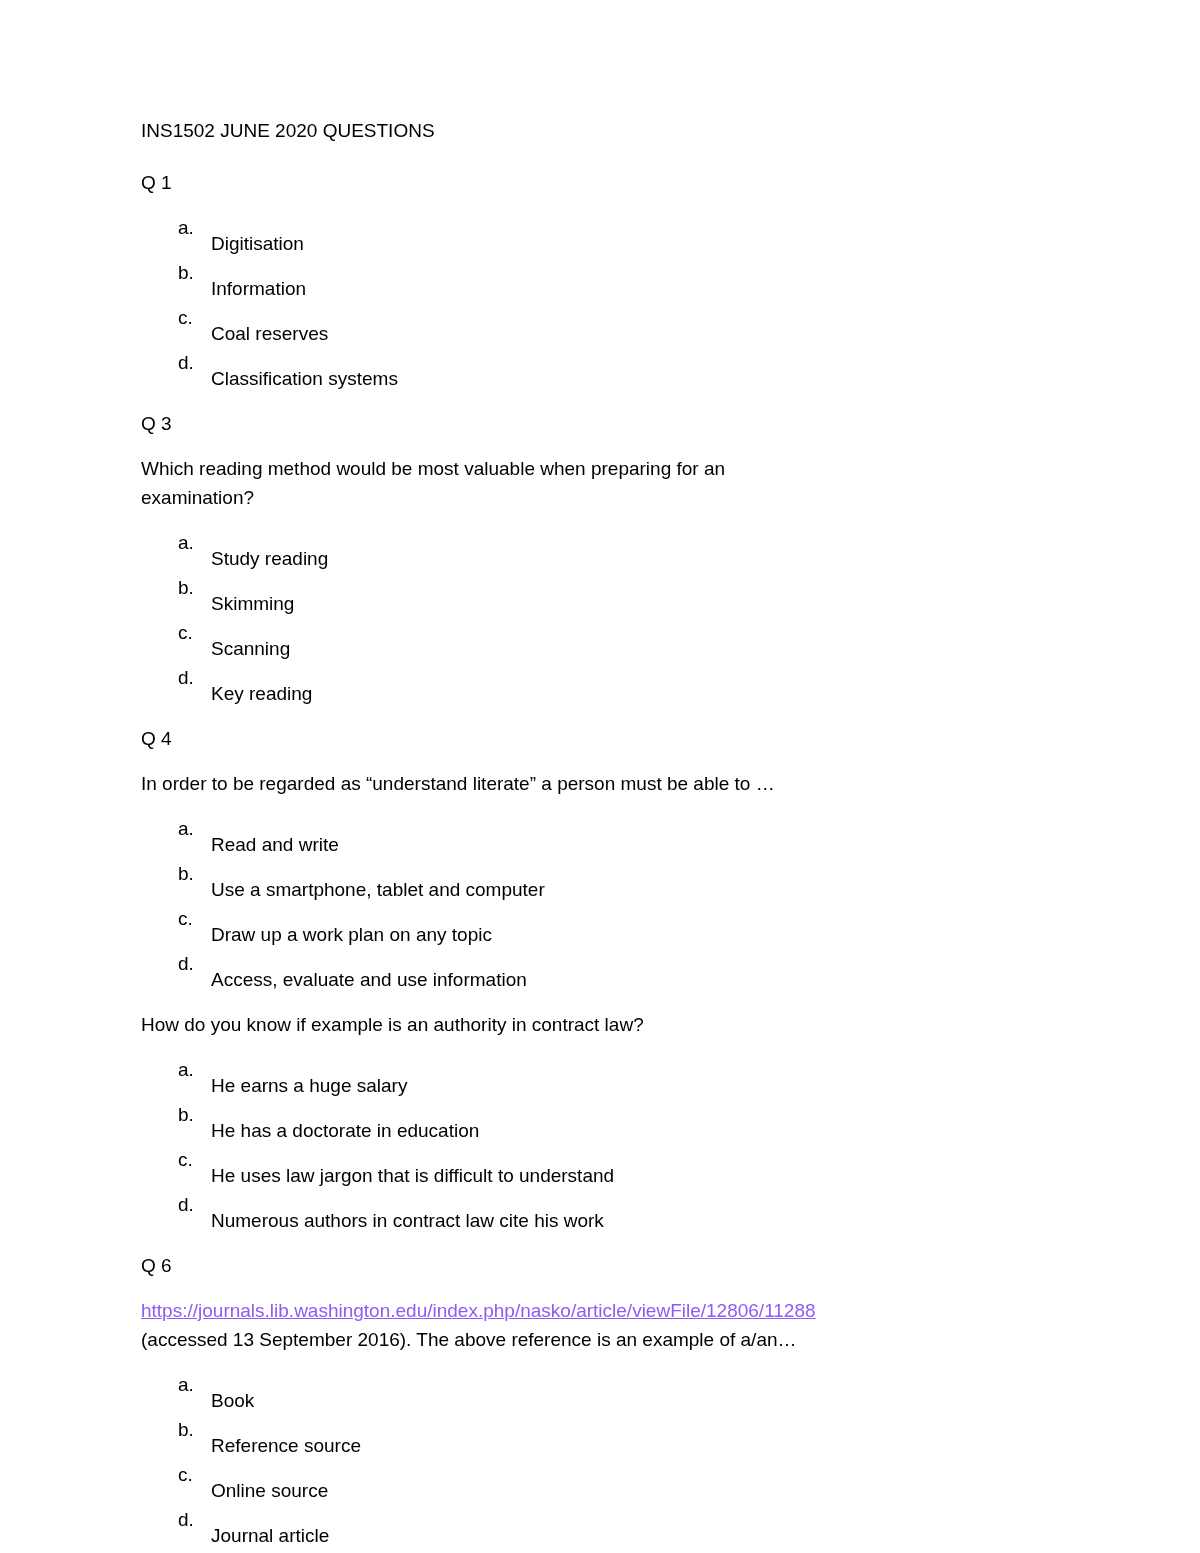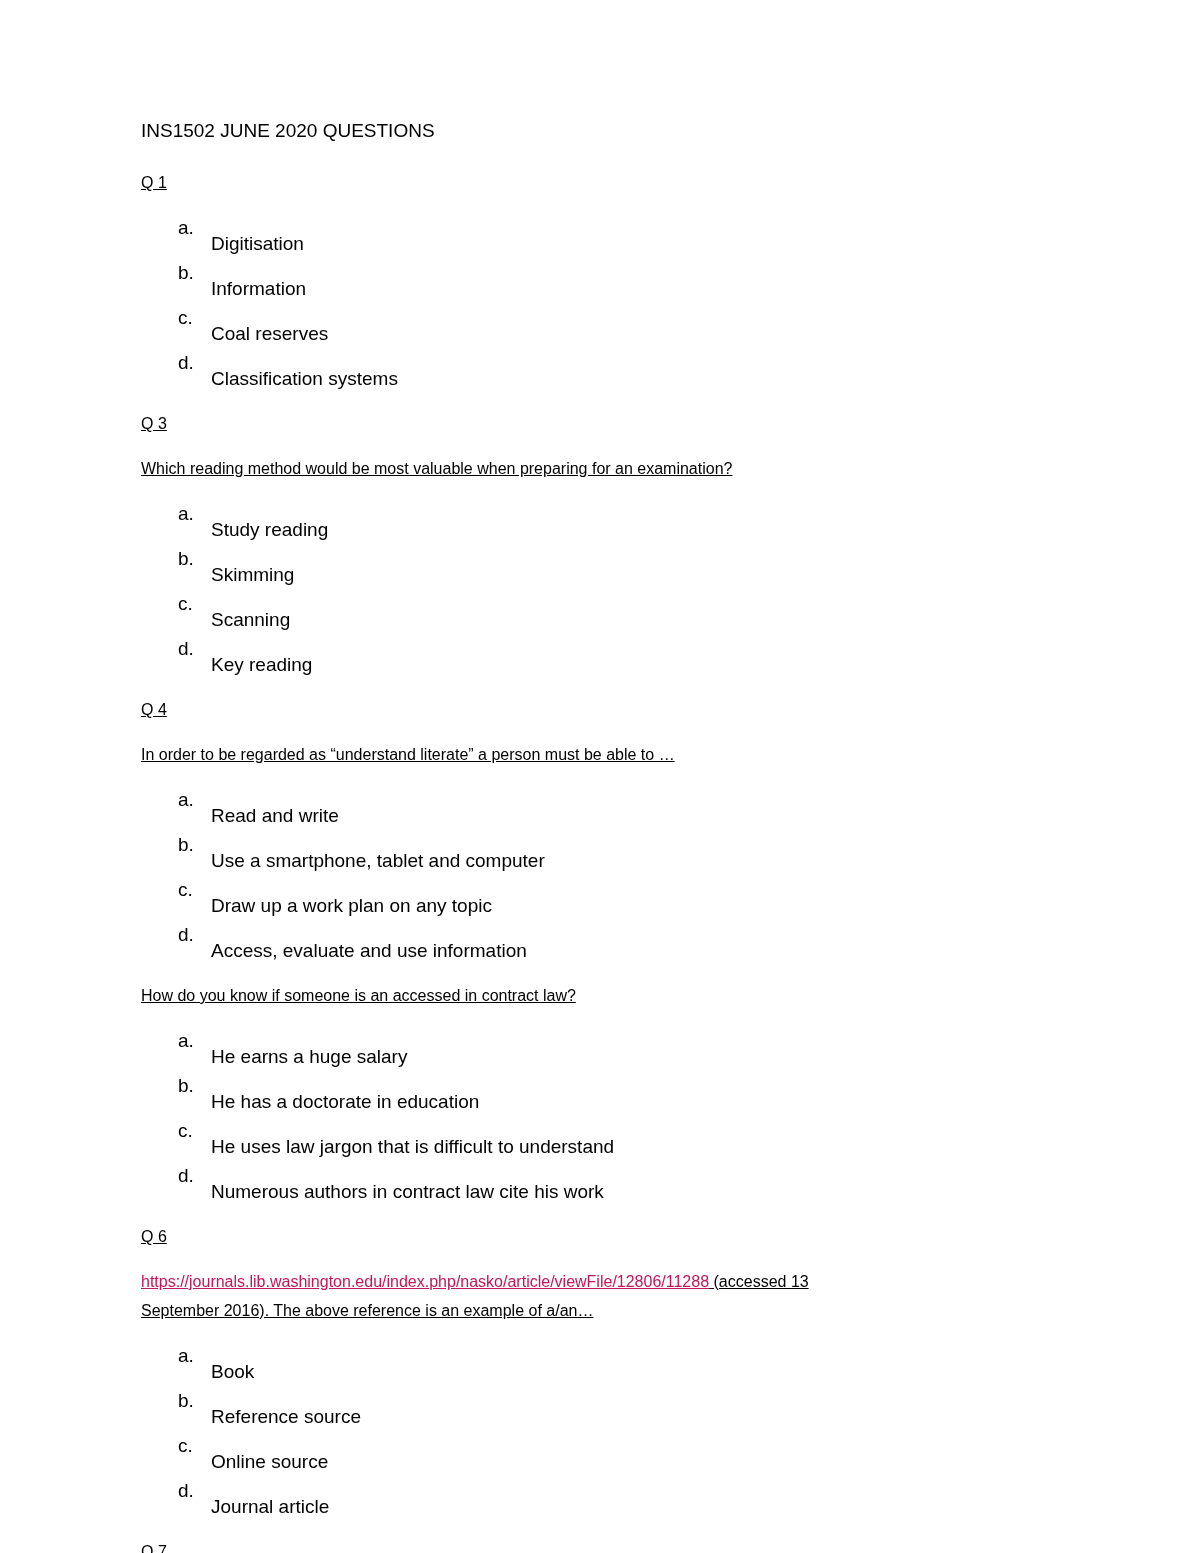--- a/index.html
+++ b/index.html
@@ -20,45 +20,44 @@
     width: 956px;
     padding: 116px 130px 60px 141px;
   }
   .title {
     font-size: 19px;
     font-weight: 400;
     line-height: 29px;
     margin: 0 0 23px 0;
   }
   p.qlabel, p.qtext {
-    font-size: 16px;
+    font-size: 19px;
     line-height: 29px;
     margin: 0 0 16px 0;
-    text-decoration: underline;
   }
   .options {
     margin: 0 0 16px 0;
   }
   .option {
     display: flex;
     padding-left: 37px;
     font-size: 19px;
     line-height: 29px;
   }
   .option .letter {
     display: inline-block;
     width: 33px;
     flex: 0 0 33px;
   }
   .option .opt-text {
     flex: 1 1 auto;
     margin-top: 16px;
   }
   a.link {
-    color: #be185d;
+    color: #8b5cf6;
     text-decoration: underline;
   }
 </style>
 </head>
 <body>
 
 <main class="page">
   <h1 class="title">INS1502 JUNE 2020 QUESTIONS</h1>
   <section id="questions">
       <p class="qlabel">Q 1</p>
@@ -113,21 +112,21 @@
         </div>
         <div class="option">
           <span class="letter">c.</span>
           <span class="opt-text">Draw up a work plan on any topic</span>
         </div>
         <div class="option">
           <span class="letter">d.</span>
           <span class="opt-text">Access, evaluate and use information</span>
         </div>
       </div>
-      <p class="qtext"><span>How do you know if someone is an accessed in contract law?</span></p>
+      <p class="qtext"><span>How do you know if example is an authority in contract law?</span></p>
       <div class="options">
         <div class="option">
           <span class="letter">a.</span>
           <span class="opt-text">He earns a huge salary</span>
         </div>
         <div class="option">
           <span class="letter">b.</span>
           <span class="opt-text">He has a doctorate in education</span>
         </div>
         <div class="option">

